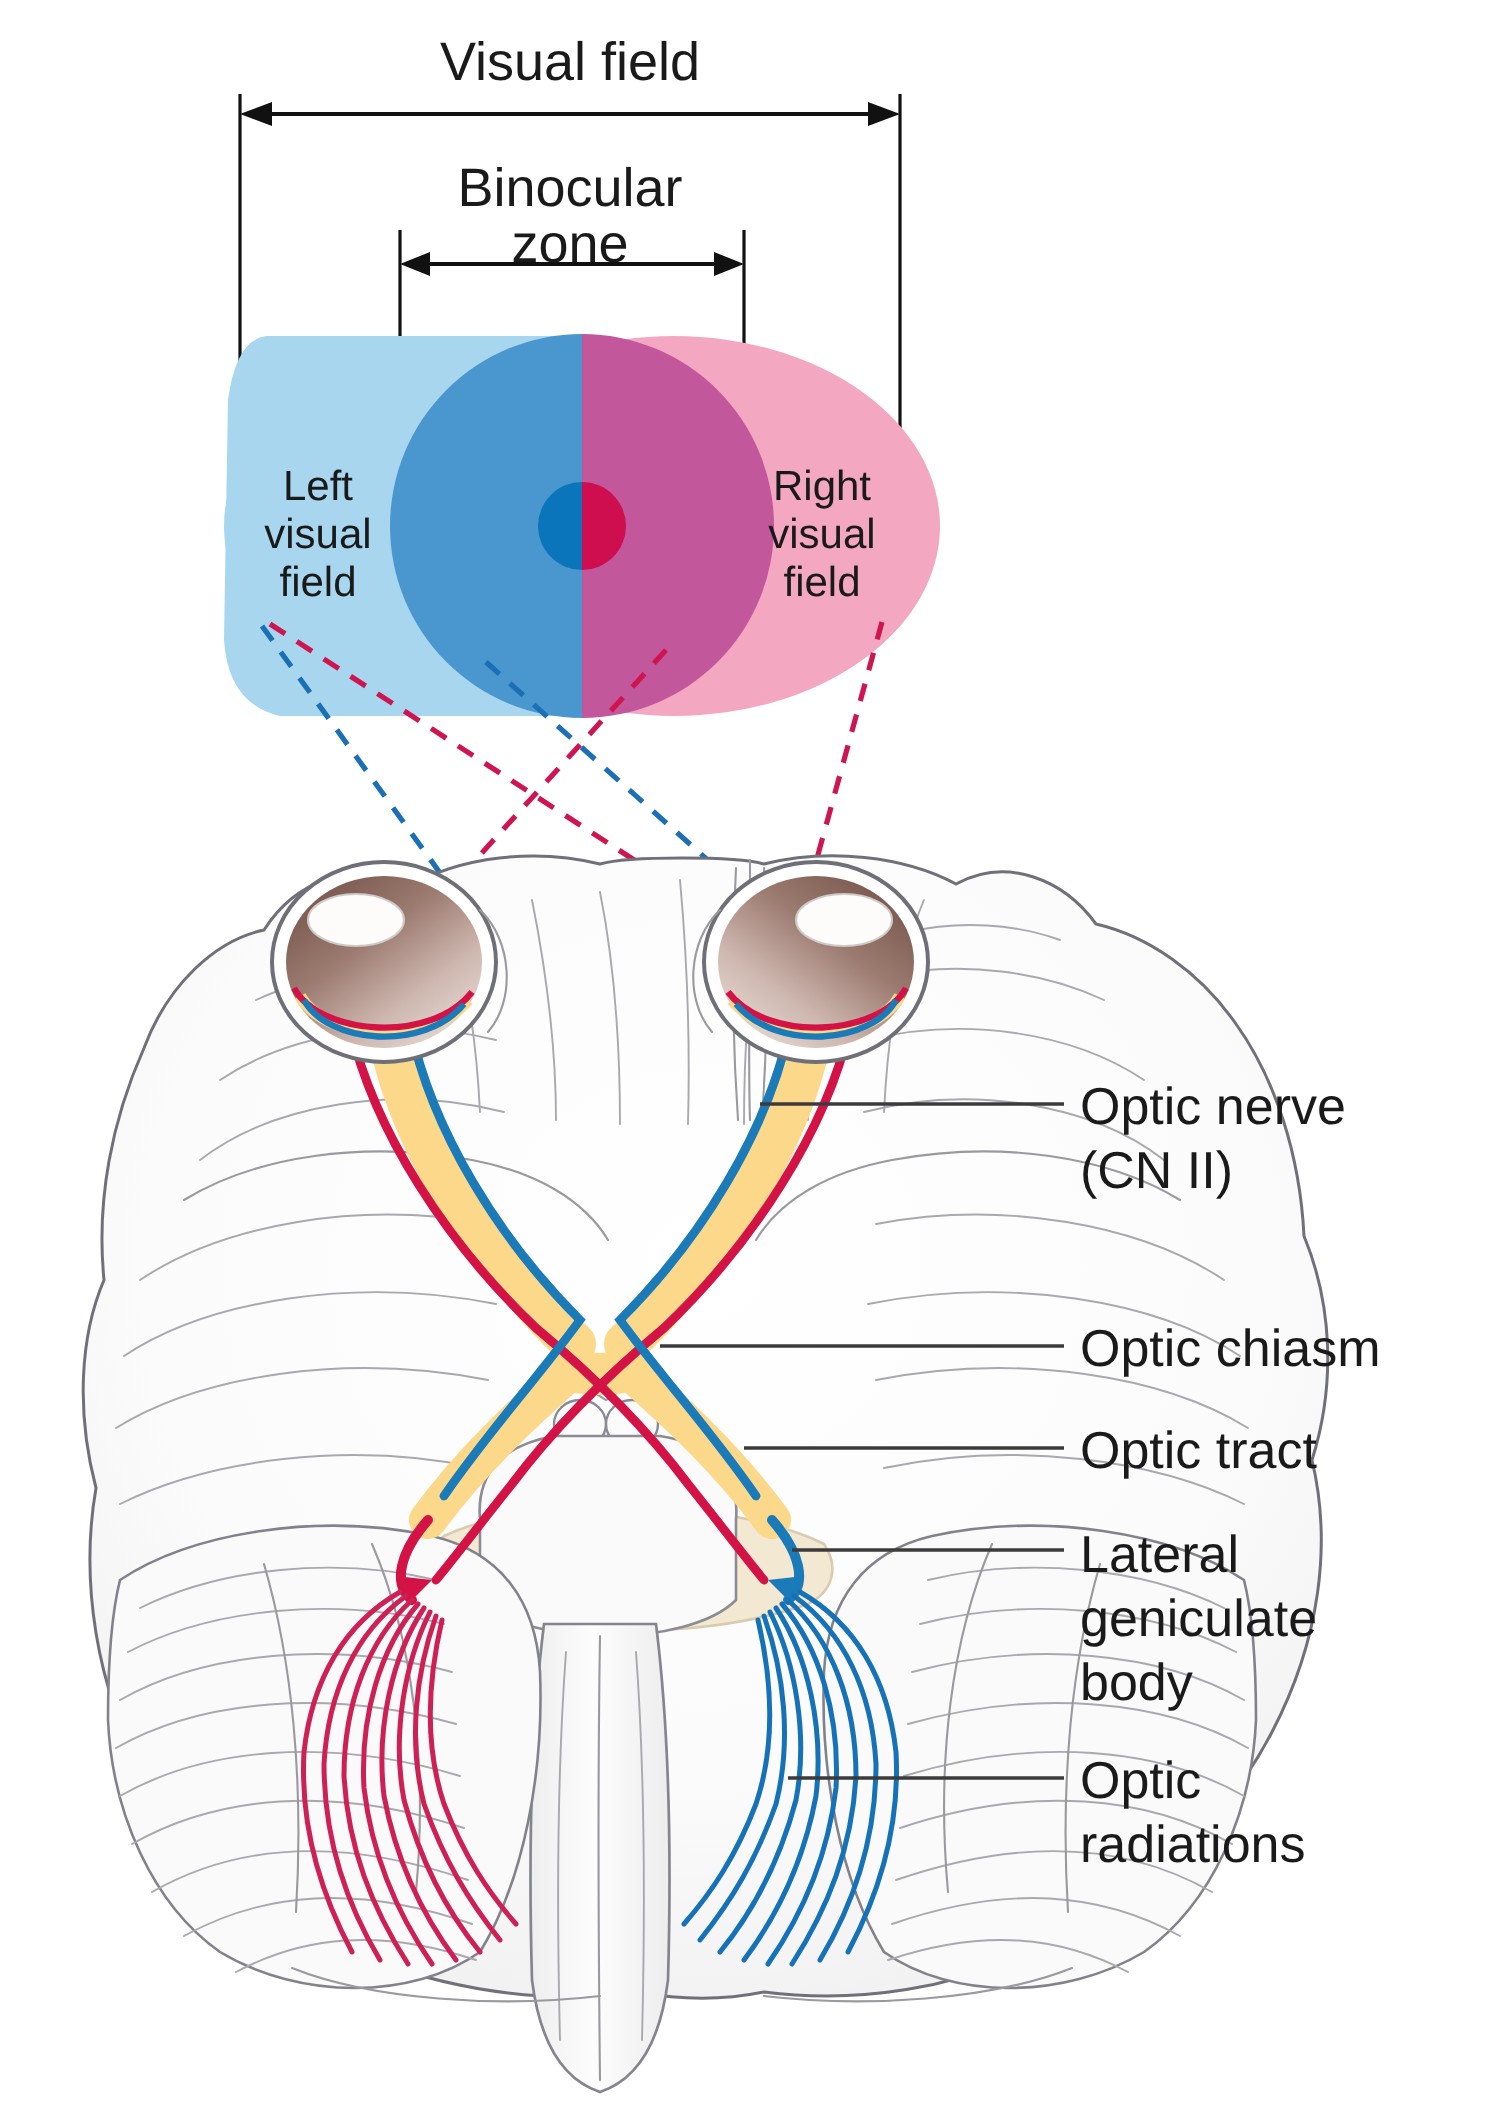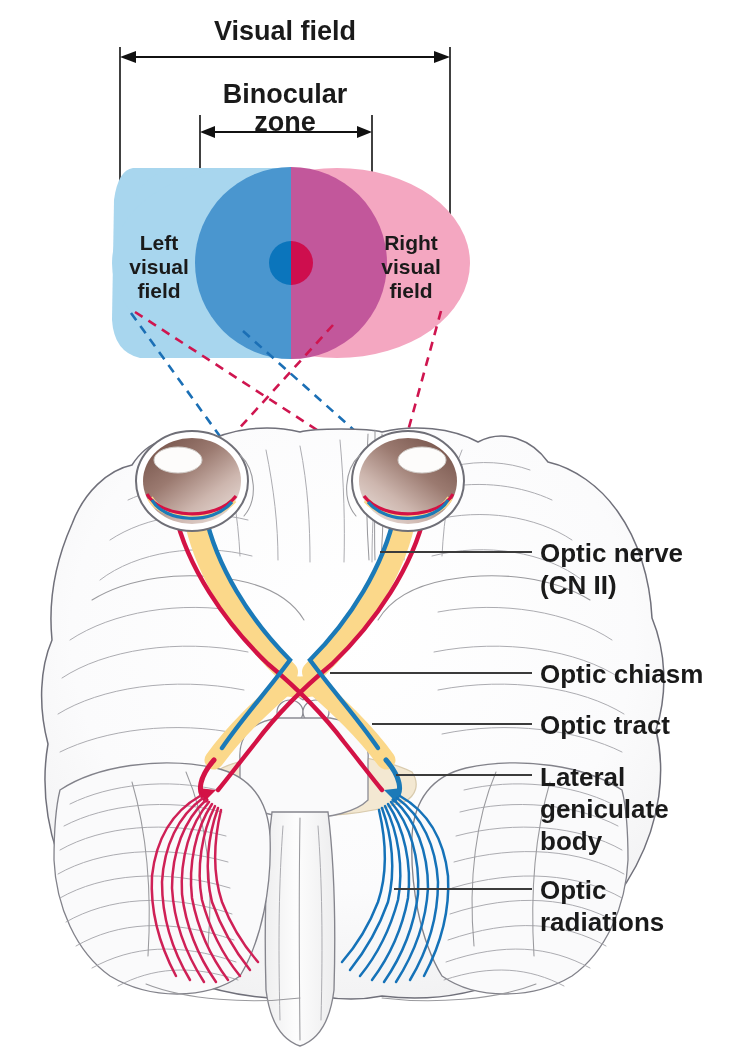--- a/index.html
+++ b/index.html
@@ -3,21 +3,21 @@
 <meta charset="utf-8">
 <title>Visual Pathway Diagram</title>
 <style>
   html,body{margin:0;padding:0;background:#ffffff;}
   body{
     width:750px;height:1059px;
     font-family:"Liberation Sans","DejaVu Sans",sans-serif;
     color:#1a1a1a;
     position:relative;overflow:hidden;
   }
-  #stage{position:relative;width:750px;height:1059px;font-weight:bold;}
+  #stage{position:relative;width:750px;height:1059px;}
   #figure{position:absolute;inset:0;width:750px;height:1059px;}
   .txt{font-family:"Liberation Sans","DejaVu Sans",sans-serif;fill:#1a1a1a;}
   .t-head{font-size:27px;}
   .t-field{font-size:21px;}
   .t-label{font-size:26px;}
   .dim{stroke:#111;stroke-width:1.6;fill:none;}
   .dimarr{stroke:#111;stroke-width:2;fill:none;}
   .leader{stroke:#3b3b3b;stroke-width:1.8;fill:none;}
   .sulcus{fill:none;stroke:#9a9a9e;stroke-width:1.05;stroke-linecap:round;}
   .sulcus-f{fill:none;stroke:#a8a8ad;stroke-width:0.95;stroke-linecap:round;}

